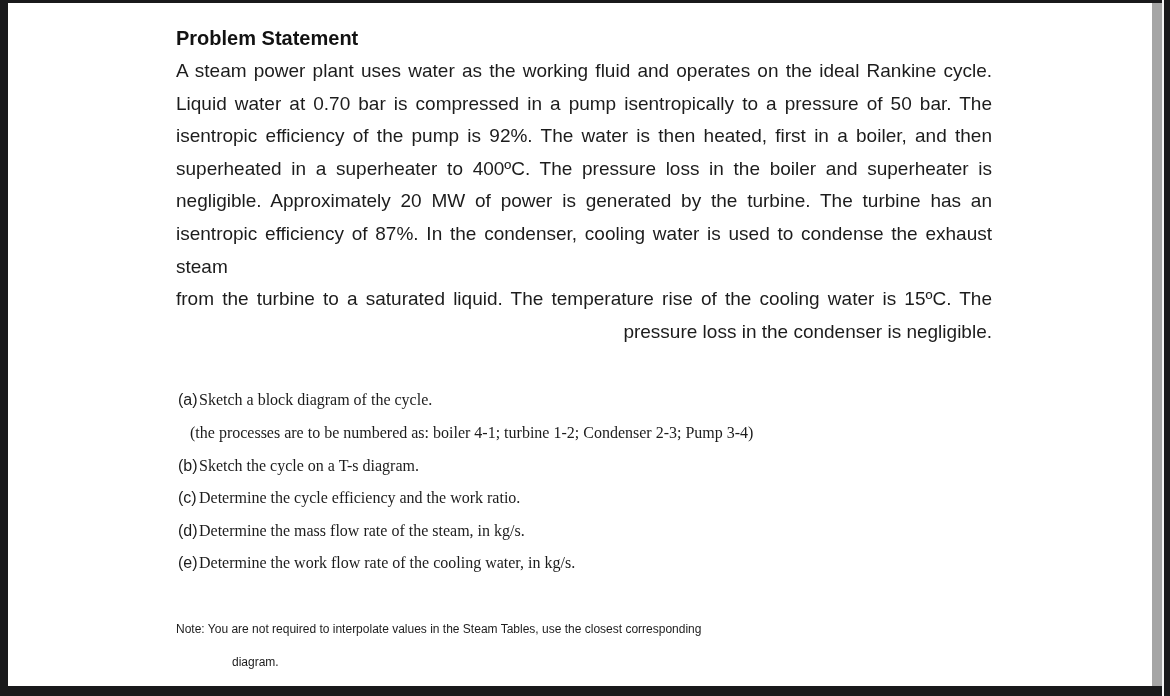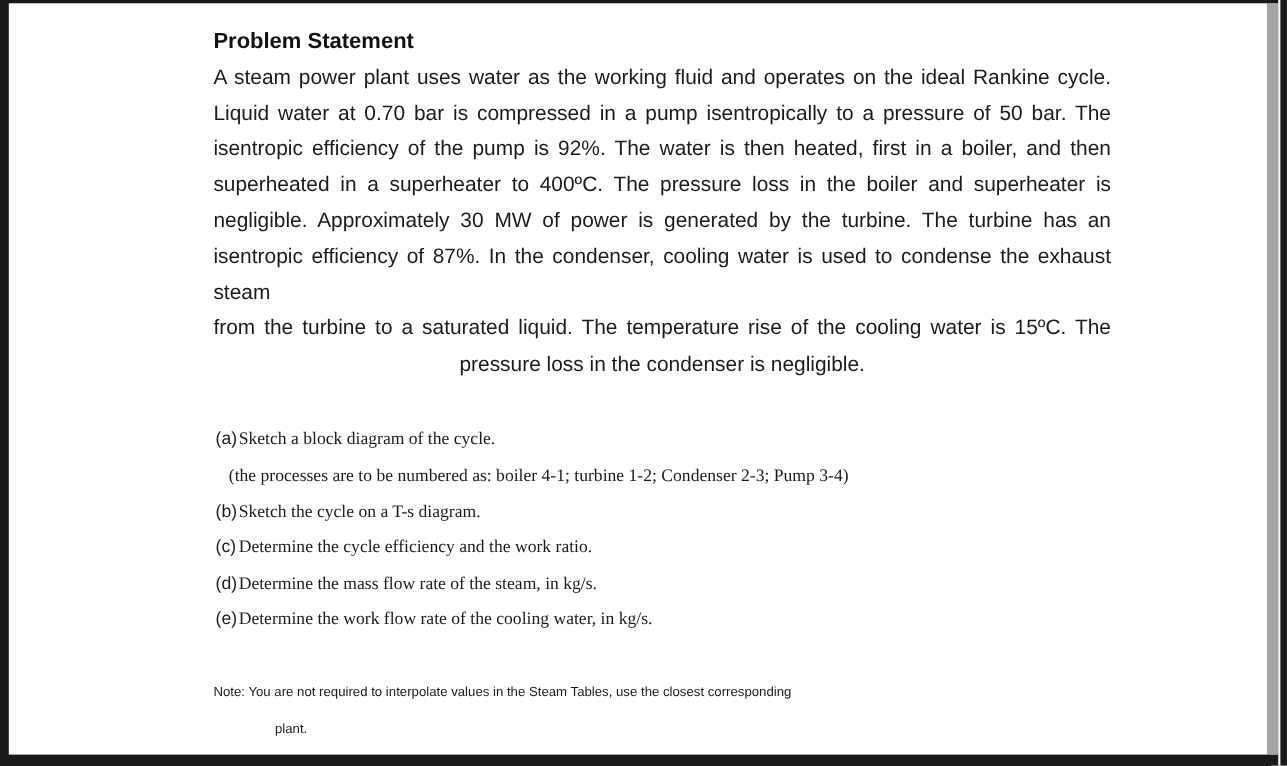--- a/index.html
+++ b/index.html
@@ -34,42 +34,41 @@
     width: 2px; height: 696px;
     background: #f5f5f5;
   }
   .content {
     position: absolute;
     left: 0; top: 0;
     width: 1144px;
     padding: 22px 160px 0 168px;
     box-sizing: border-box;
     color: #1c1c1c;
-    margin-left: 18px;
   }
   .title {
     font-size: 20px;
     font-weight: bold;
     line-height: 26px;
     color: #121212;
     margin: 0;
   }
   .para {
     margin-top: 4px;
     font-size: 19px;
   }
   .jline {
     line-height: 32.6px;
     text-align: justify;
     text-align-last: justify;
     white-space: normal;
   }
   .lline {
     line-height: 32.6px;
-    text-align: center;
+    text-align: right;
   }
   .tasks {
     margin-top: 36px;
     font-size: 16px;
   }
   .task-row {
     display: flex;
     line-height: 32.6px;
     margin-left: 2px;
   }
@@ -102,21 +101,21 @@
 <div class="paper">
   <div class="content">
 
     <h1 class="title">Problem Statement</h1>
 
     <div class="para">
       <div class="jline">A steam power plant uses water as the working fluid and operates on the ideal Rankine cycle.</div>
       <div class="jline">Liquid water at 0.70 bar is compressed in a pump isentropically to a pressure of 50 bar. The</div>
       <div class="jline">isentropic efficiency of the pump is 92%. The water is then heated, first in a boiler, and then</div>
       <div class="jline">superheated in a superheater to 400ºC. The pressure loss in the boiler and superheater is</div>
-      <div class="jline">negligible. Approximately 30 MW of power is generated by the turbine. The turbine has an</div>
+      <div class="jline">negligible. Approximately 20 MW of power is generated by the turbine. The turbine has an</div>
       <div class="jline">isentropic efficiency of 87%. In the condenser, cooling water is used to condense the exhaust steam</div>
       <div class="jline">from the turbine to a saturated liquid. The temperature rise of the cooling water is 15ºC. The</div>
       <div class="lline">pressure loss in the condenser is negligible.</div>
     </div>
 
     <div class="tasks">
       <div class="task-row">
         <span class="task-label">(a)</span>
         <span class="task-text">Sketch a block diagram of the cycle.</span>
       </div>
@@ -137,21 +136,21 @@
         <span class="task-text">Determine the mass flow rate of the steam, in kg/s.</span>
       </div>
       <div class="task-row">
         <span class="task-label">(e)</span>
         <span class="task-text">Determine the work flow rate of the cooling water, in kg/s.</span>
       </div>
     </div>
 
     <div class="note">
       <div class="note-l1">Note: You are not required to interpolate values in the Steam Tables, use the closest corresponding</div>
-      <div class="note-l2">plant.</div>
+      <div class="note-l2">diagram.</div>
     </div>
 
   </div>
 </div>
 
 <div class="scrollbar-track">
   <div class="scrollbar-thumb"></div>
 </div>
 <div class="right-sliver"></div>
 

